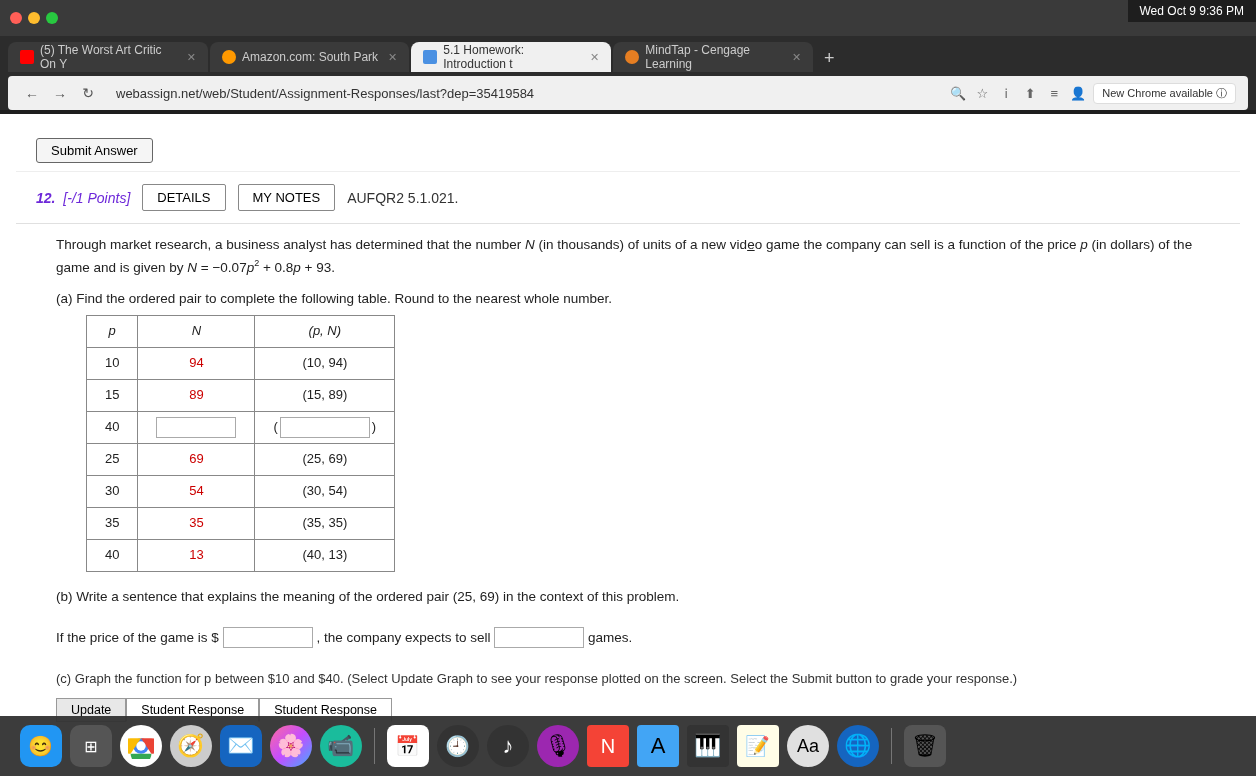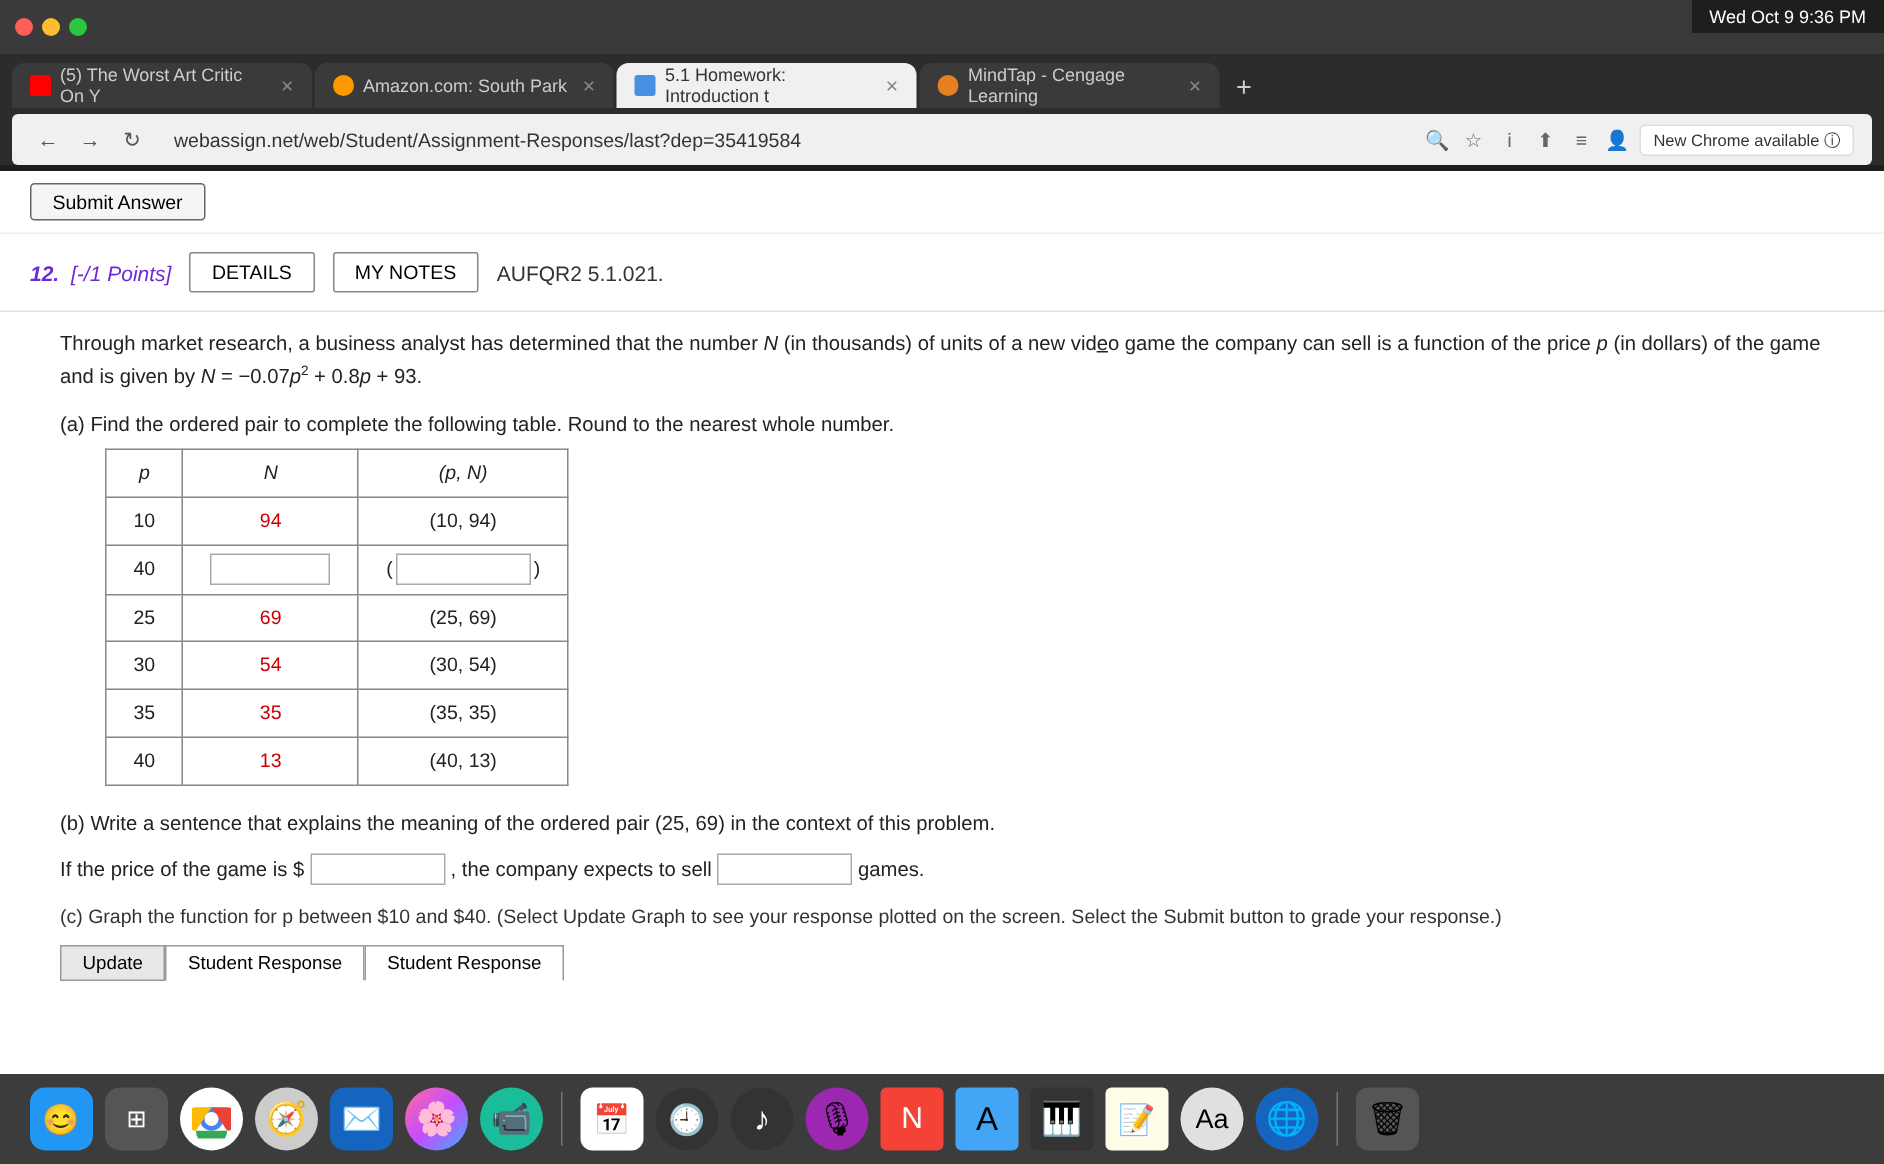--- a/index.html
+++ b/index.html
@@ -161,21 +161,21 @@
       border-radius: 4px;
       font-size: 11px;
       color: #333;
       cursor: pointer;
     }
 
     
     .page-content {
       background: #ffffff;
       margin: 0;
-      padding: 0;
+      padding: 16px;
       height: calc(776px - 36px - 36px - 42px);
       overflow-y: auto;
       overflow-x: hidden;
     }
 
     .submit-bar {
       padding: 8px 20px;
       border-bottom: 1px solid #eee;
     }
 
@@ -307,21 +307,21 @@
 
     .paren-input {
       border: 1px solid #aaa;
       padding: 2px 4px;
       width: 90px;
       font-size: 13px;
       outline: none;
     }
 
     .part-b {
-      margin: 10px 0;
+      margin: 20px 0;
       font-size: 13.5px;
     }
 
     .inline-input {
       border: 1px solid #aaa;
       padding: 2px 6px;
       width: 90px;
       font-size: 13px;
       outline: none;
       display: inline-block;
@@ -510,20 +510,25 @@
           <th><em>p</em></th>
           <th><em>N</em></th>
           <th>(<em>p</em>, <em>N</em>)</th>
         </tr>
       </thead>
       <tbody>
         <tr>
           <td>10</td>
           <td class="td-red">94</td>
           <td>(10, 94)</td>
+        </tr>
+        <tr>
+          <td>15</td>
+          <td class="td-red">89</td>
+          <td>(15, 89)</td>
         </tr>
         <tr>
           <td>40</td>
           <td>
             <input class="input-cell" type="text" value="" style="">
           </td>
           <td>
             <div class="paren-cell">
               <span>(</span>
               <input class="paren-input" type="text" value="" style="">

